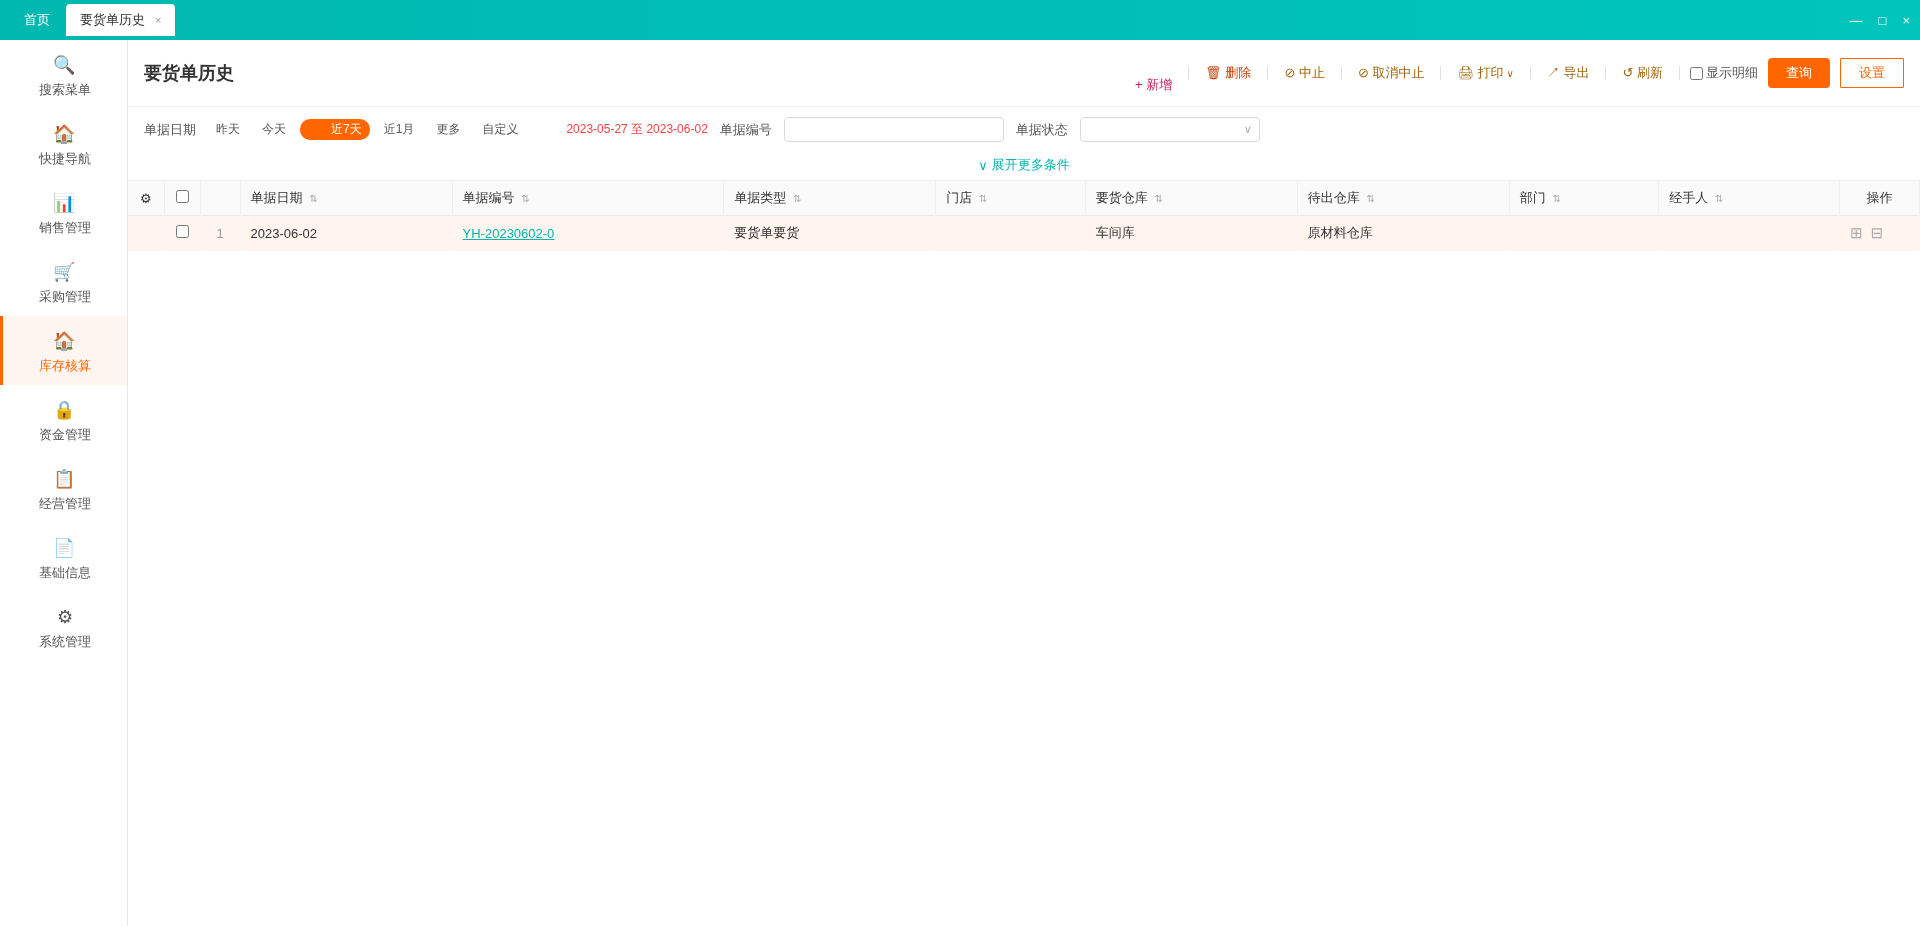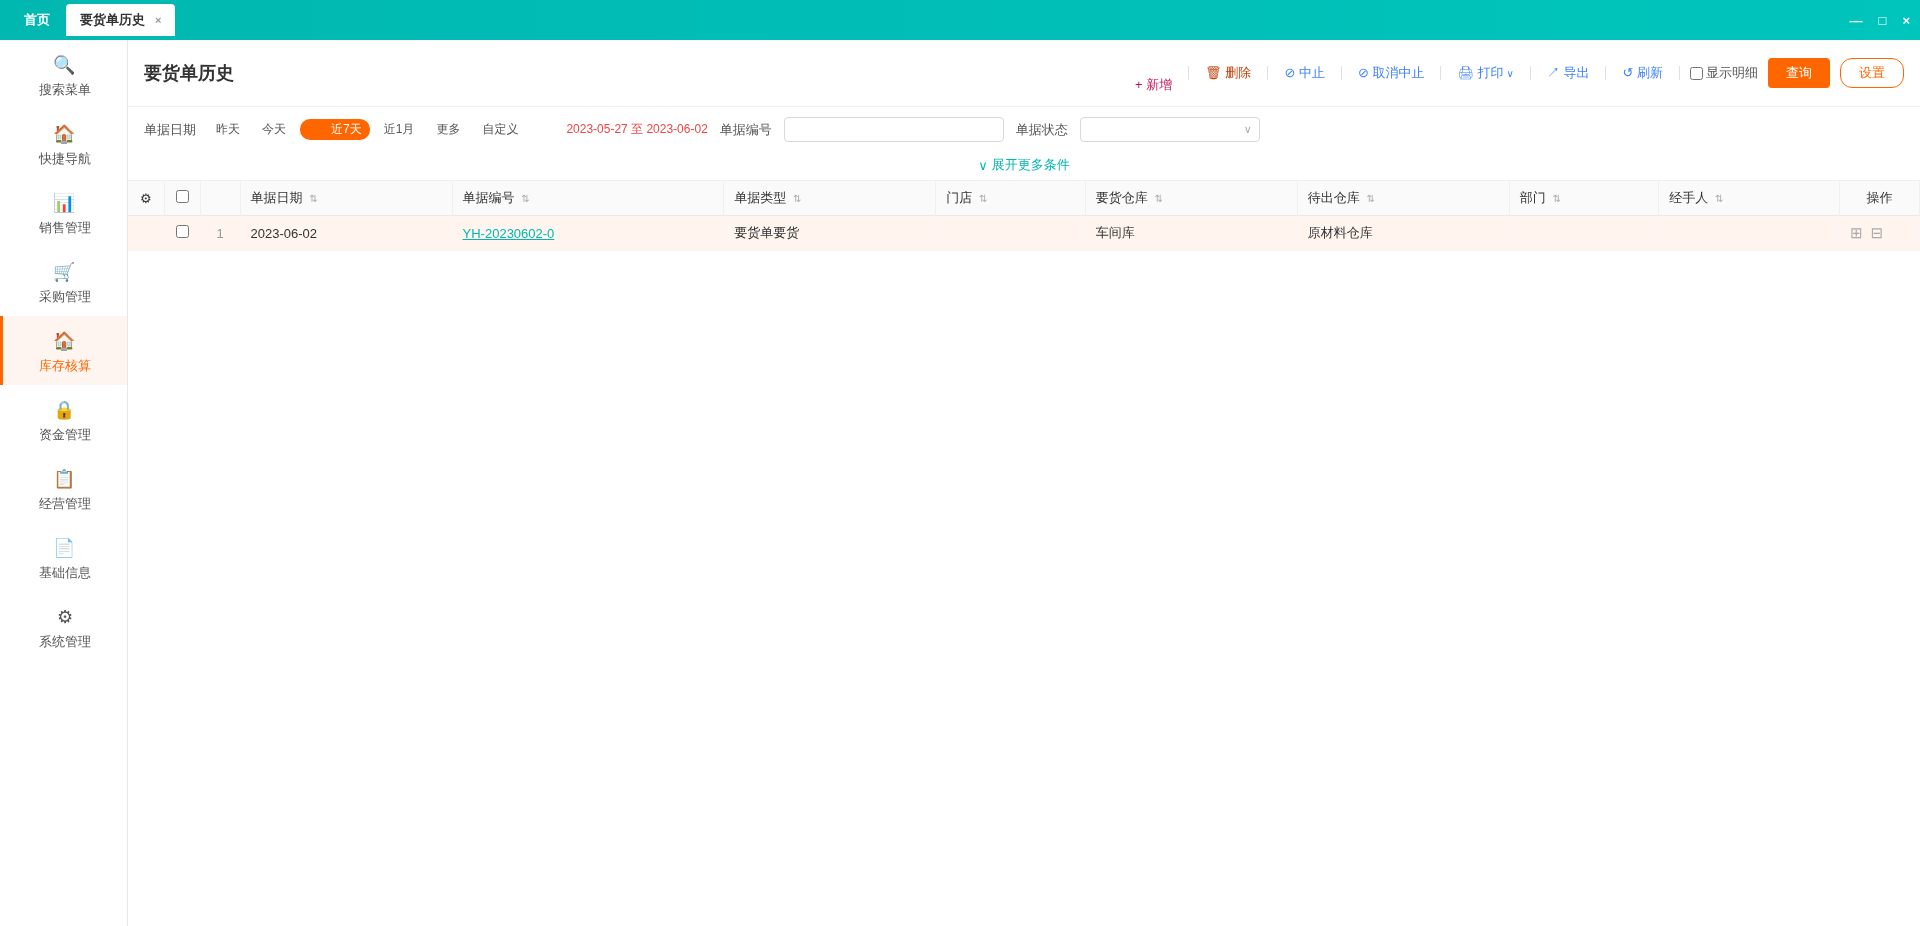--- a/index.html
+++ b/index.html
@@ -6,21 +6,20 @@
     body { display: flex; flex-direction: column; height: 926px; overflow: hidden; background: #f5f5f5; }
 
     
     .top-bar {
       height: 40px;
       background: linear-gradient(90deg, #00b8b0 0%, #00c5bc 100%);
       display: flex;
       align-items: center;
       padding: 0 10px;
       gap: 2px;
-      font-weight: bold;
     }
     .top-bar-tab {
       height: 32px;
       padding: 0 14px;
       display: flex;
       align-items: center;
       color: #fff;
       cursor: pointer;
       font-size: 13px;
       border-radius: 4px 4px 0 0;
@@ -107,21 +106,21 @@
     }
     .toolbar {
       display: flex;
       align-items: center;
       gap: 10px;
     }
     .toolbar-btn {
       display: flex;
       align-items: center;
       gap: 3px;
-      color: #3b82f6;
+      color: #a16207;
       cursor: pointer;
       font-size: 13px;
       padding: 2px 6px;
     }
     .toolbar-btn.new-btn {
       color: #be185d;
       margin-top: 24px;
     }
     .toolbar-btn.delete-btn { color: #c2410c; }
 
@@ -132,21 +131,21 @@
       padding: 6px 18px;
       border-radius: 4px;
       cursor: pointer;
       font-size: 13px;
     }
     .btn-setting {
       background: #fff;
       color: #f60;
       border: 1px solid #f60;
       padding: 5px 18px;
-      border-radius: 12px;
+      border-radius: 1px;
       cursor: pointer;
       font-size: 13px;
     }
 
     .show-detail-btn {
       display: flex;
       align-items: center;
       gap: 3px;
       font-size: 13px;
       color: #555;

